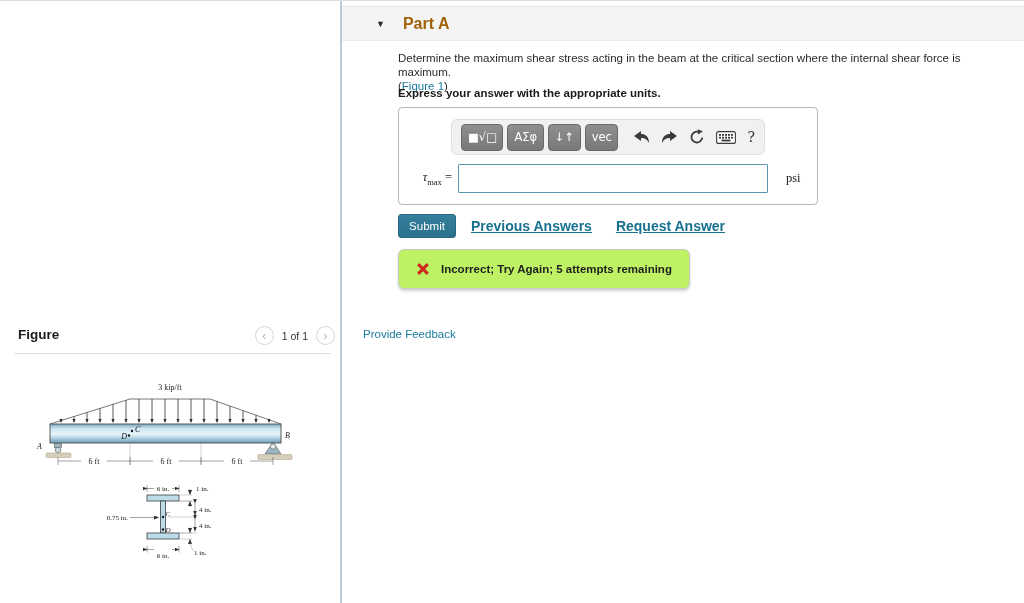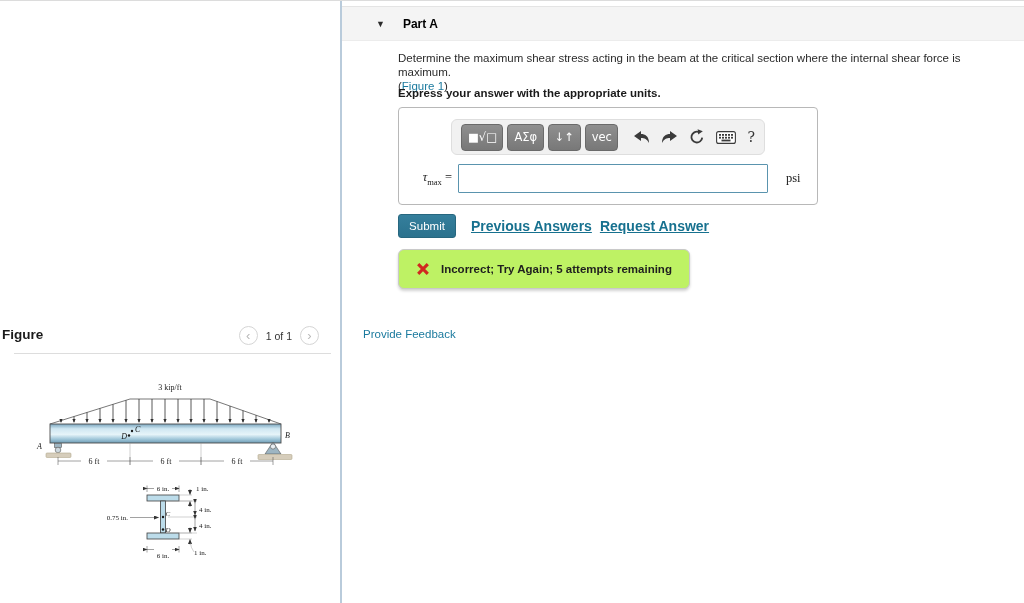--- a/index.html
+++ b/index.html
@@ -9,21 +9,21 @@
           border-top:1px solid #dcdcdc; }
 
   
   .review-box { position:absolute; left:14px; top:6px; width:316px; height:36px;
                 background:#e2f1f4; }
   .review-link { position:absolute; right:12px; top:10px; display:flex; align-items:center;
                  gap:5px; color:#1d6e93; font-size:11.5px; text-decoration:none; cursor:pointer; }
   .review-icon { display:inline-flex; gap:2px; }
   .review-icon i { display:block; width:4px; height:10px; background:#1c4e6e; }
 
-  .figure-header { position:absolute; left:2px; top:324px; width:317px; height:24px; }
+  .figure-header { position:absolute; left:18px; top:324px; width:317px; height:24px; }
   .figure-title { font-size:13.5px; font-weight:bold; color:#1a1a1a; }
   .pager { position:absolute; right:0; top:1px; display:flex; align-items:center; gap:8px; }
   .pager-btn { width:19px; height:19px; border-radius:50%; border:1px solid #d5d5d5;
                background:#fff; color:#b8b8b8; font-size:13px; line-height:16px;
                text-align:center; cursor:pointer; padding:0; }
   .pager-count { font-size:10.5px; color:#333; }
   .figure-divider { position:absolute; left:14px; top:352px; width:317px; height:1px; background:#ddd; }
 
   .beam-svg { position:absolute; left:25px; top:378px; width:310px; height:100px; }
   .sec-svg  { position:absolute; left:95px; top:476px; width:170px; height:92px; }
@@ -38,21 +38,21 @@
   .steel { fill:#bcdcea; stroke:#3f3f3f; stroke-width:0.8; }
 
   
   .v-divider { position:absolute; left:340px; top:0; width:2px; height:603px; background:#b9cbdb; }
 
   
   .part-header { position:absolute; left:342px; top:5px; width:682px; height:35px;
                  background:#f4f4f4; border-top:1px solid #e4e4e4; border-bottom:1px solid #ececec;
                  display:flex; align-items:center; cursor:pointer; }
   .caret { margin-left:34px; font-size:9px; color:#2b2b2b; }
-  .part-title { margin-left:18px; font-size:12px; font-weight:bold; color:#000000; }
+  .part-title { margin-left:18px; font-size:16px; font-weight:bold; color:#a16207; }
 
   .question { position:absolute; left:398px; top:50px; width:600px; font-size:11.5px;
               line-height:14px; color:#2b2b2b; }
   .question a { color:#1b7a9e; text-decoration:none; cursor:pointer; }
   .instruction { position:absolute; left:398px; top:86px; font-size:11.5px; font-weight:bold; color:#1a1a1a; }
 
   .answer-box { position:absolute; left:398px; top:106px; width:420px; height:98px;
                 border:1px solid #b8b8b8; border-radius:4px; background:#fff; }
   .eq-toolbar { position:absolute; left:52px; top:11px; width:314px; height:36px;
                 background:#f1f1f1; border:1px solid #dedede; border-radius:6px;
@@ -71,21 +71,21 @@
   .answer-input { width:310px; height:29px; border:1px solid #5a94ae; border-radius:1px;
                   font-size:12px; padding:0 6px; outline:none; }
   .unit { font-family:"Liberation Serif","DejaVu Serif",serif; font-size:12.5px; color:#1a1a1a;
           padding-left:18px; }
 
   .action-row { position:absolute; left:398px; top:213px; display:flex; align-items:center; }
   .submit { width:58px; height:24px; background:linear-gradient(#357f9c,#2b728e);
             border:1px solid #27677f; border-radius:3px; color:#fff; font-size:11.5px; cursor:pointer; }
   .answers-link { margin-left:15px; font-size:14px; font-weight:bold; color:#17718f;
                   text-decoration:underline; cursor:pointer; }
-  .answers-link + .answers-link { margin-left:8px; }
+  .answers-link + .answers-link { margin-left:24px; }
 
   .alert { position:absolute; left:398px; top:248px; height:40px; display:inline-flex;
            align-items:center; gap:11px; padding:0 17px; background:#bef264;
            border:1px solid #c9c9c9; border-radius:6px; box-shadow:0 2px 3px rgba(0,0,0,0.18); }
   .alert-text { font-size:11.5px; font-weight:bold; color:#1f1f1f; }
 
   .feedback { position:absolute; left:363px; top:327px; font-size:11.5px; color:#1b7a9e;
               text-decoration:none; cursor:pointer; }
 </style>
 </head>

